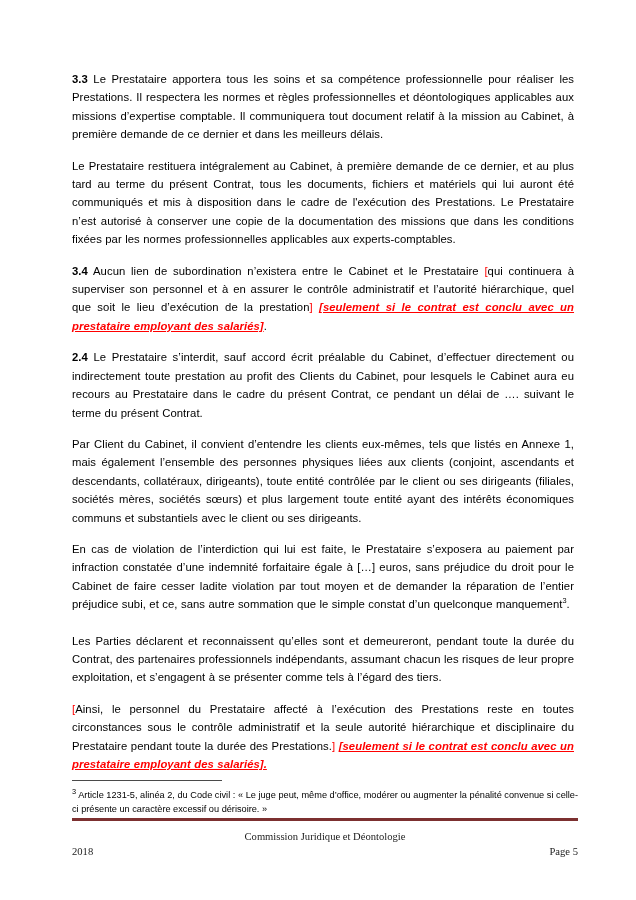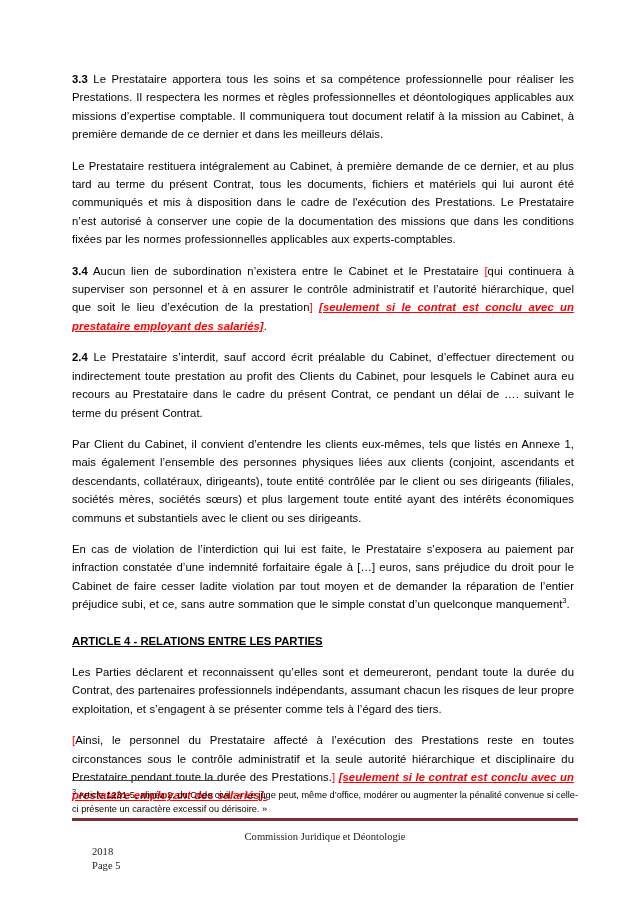--- a/index.html
+++ b/index.html
@@ -85,21 +85,20 @@
     top: 830px;
     font-family: "Liberation Serif", serif;
     font-size: 10.6px;
     line-height: 14.6px;
     color: #1a1a1a;
   }
   .footer-row {
     display: flex;
     justify-content: space-between;
     align-items: baseline;
-    flex-direction: column;
   }
   .footer-left { text-align: center; }
   .footer-right { text-align: center; margin-left: 20px; }
 </style>
 </head>
 <body>
 
 <div class="page">
 
   <p class="body-text"><b class="b">3.3</b><span> Le Prestataire apportera tous les soins et sa compétence professionnelle pour réaliser les Prestations. Il respectera les normes et règles professionnelles et déontologiques applicables aux missions d’expertise comptable. Il communiquera tout document relatif à la mission au Cabinet, à première demande de ce dernier et dans les meilleurs délais.</span></p>
@@ -109,21 +108,20 @@
   <p class="body-text"><b class="b">3.4</b><span> Aucun lien de subordination n’existera entre le Cabinet et le Prestataire </span><span class="red">[</span><span>qui continuera à superviser son personnel et à en assurer le contrôle administratif et l’autorité hiérarchique, quel que soit le lieu d’exécution de la prestation</span><span class="red">]</span> <span class="red-em">[seulement si le contrat est conclu avec un prestataire employant des salariés]</span><span>.</span></p>
 
   <p class="body-text"><b class="b">2.4</b><span> Le Prestataire s’interdit, sauf accord écrit préalable du Cabinet, d’effectuer directement ou indirectement toute prestation au profit des Clients du Cabinet, pour lesquels le Cabinet aura eu recours au Prestataire dans le cadre du présent Contrat, ce pendant un délai de …. suivant le terme du présent Contrat.</span></p>
 
   <p class="body-text"><span>Par Client du Cabinet, il convient d’entendre les clients eux-mêmes, tels que listés en Annexe 1, mais également l’ensemble des personnes physiques liées aux clients (conjoint, ascendants et descendants, collatéraux, dirigeants), toute entité contrôlée par le client ou ses dirigeants (filiales, sociétés mères, sociétés sœurs) et plus largement toute entité ayant des intérêts économiques communs et substantiels avec le client ou ses dirigeants.</span></p>
 
   <p class="body-text"><span>En cas de violation de l’interdiction qui lui est faite, le Prestataire s’exposera au paiement par infraction constatée d’une indemnité forfaitaire égale à […] euros, sans préjudice du droit pour le Cabinet de faire cesser ladite violation par tout moyen et de demander la réparation de l’entier préjudice subi, et ce, sans autre sommation que le simple constat d’un quelconque manquement</span><sup>3</sup><span>.</span></p>
 
   <div class="spacer-before-heading"></div>
 
-  <p class="heading">ARTICLE 4 - RELATIONS ENTRE LES PARTIES</p>
 
   <p class="body-text"><span>Les Parties déclarent et reconnaissent qu’elles sont et demeureront, pendant toute la durée du Contrat, des partenaires professionnels indépendants, assumant chacun les risques de leur propre exploitation, et s’engagent à se présenter comme tels à l’égard des tiers.</span></p>
 
   <p class="body-text"><span class="red">[</span><span>Ainsi, le personnel du Prestataire affecté à l’exécution des Prestations reste en toutes circonstances sous le contrôle administratif et la seule autorité hiérarchique et disciplinaire du Prestataire pendant toute la durée des Prestations.</span><span class="red">]</span> <span class="red-em">[seulement si le contrat est conclu avec un prestataire employant des salariés].</span></p>
 
   <div class="footnote-zone">
     <div class="footnote-sep"></div>
     <p class="footnote-text"><sup>3</sup><span> Article 1231-5, alinéa 2, du Code civil : « Le juge peut, même d’office, modérer ou augmenter la pénalité convenue si celle-ci présente un caractère excessif ou dérisoire. »</span></p>
   </div>
 

